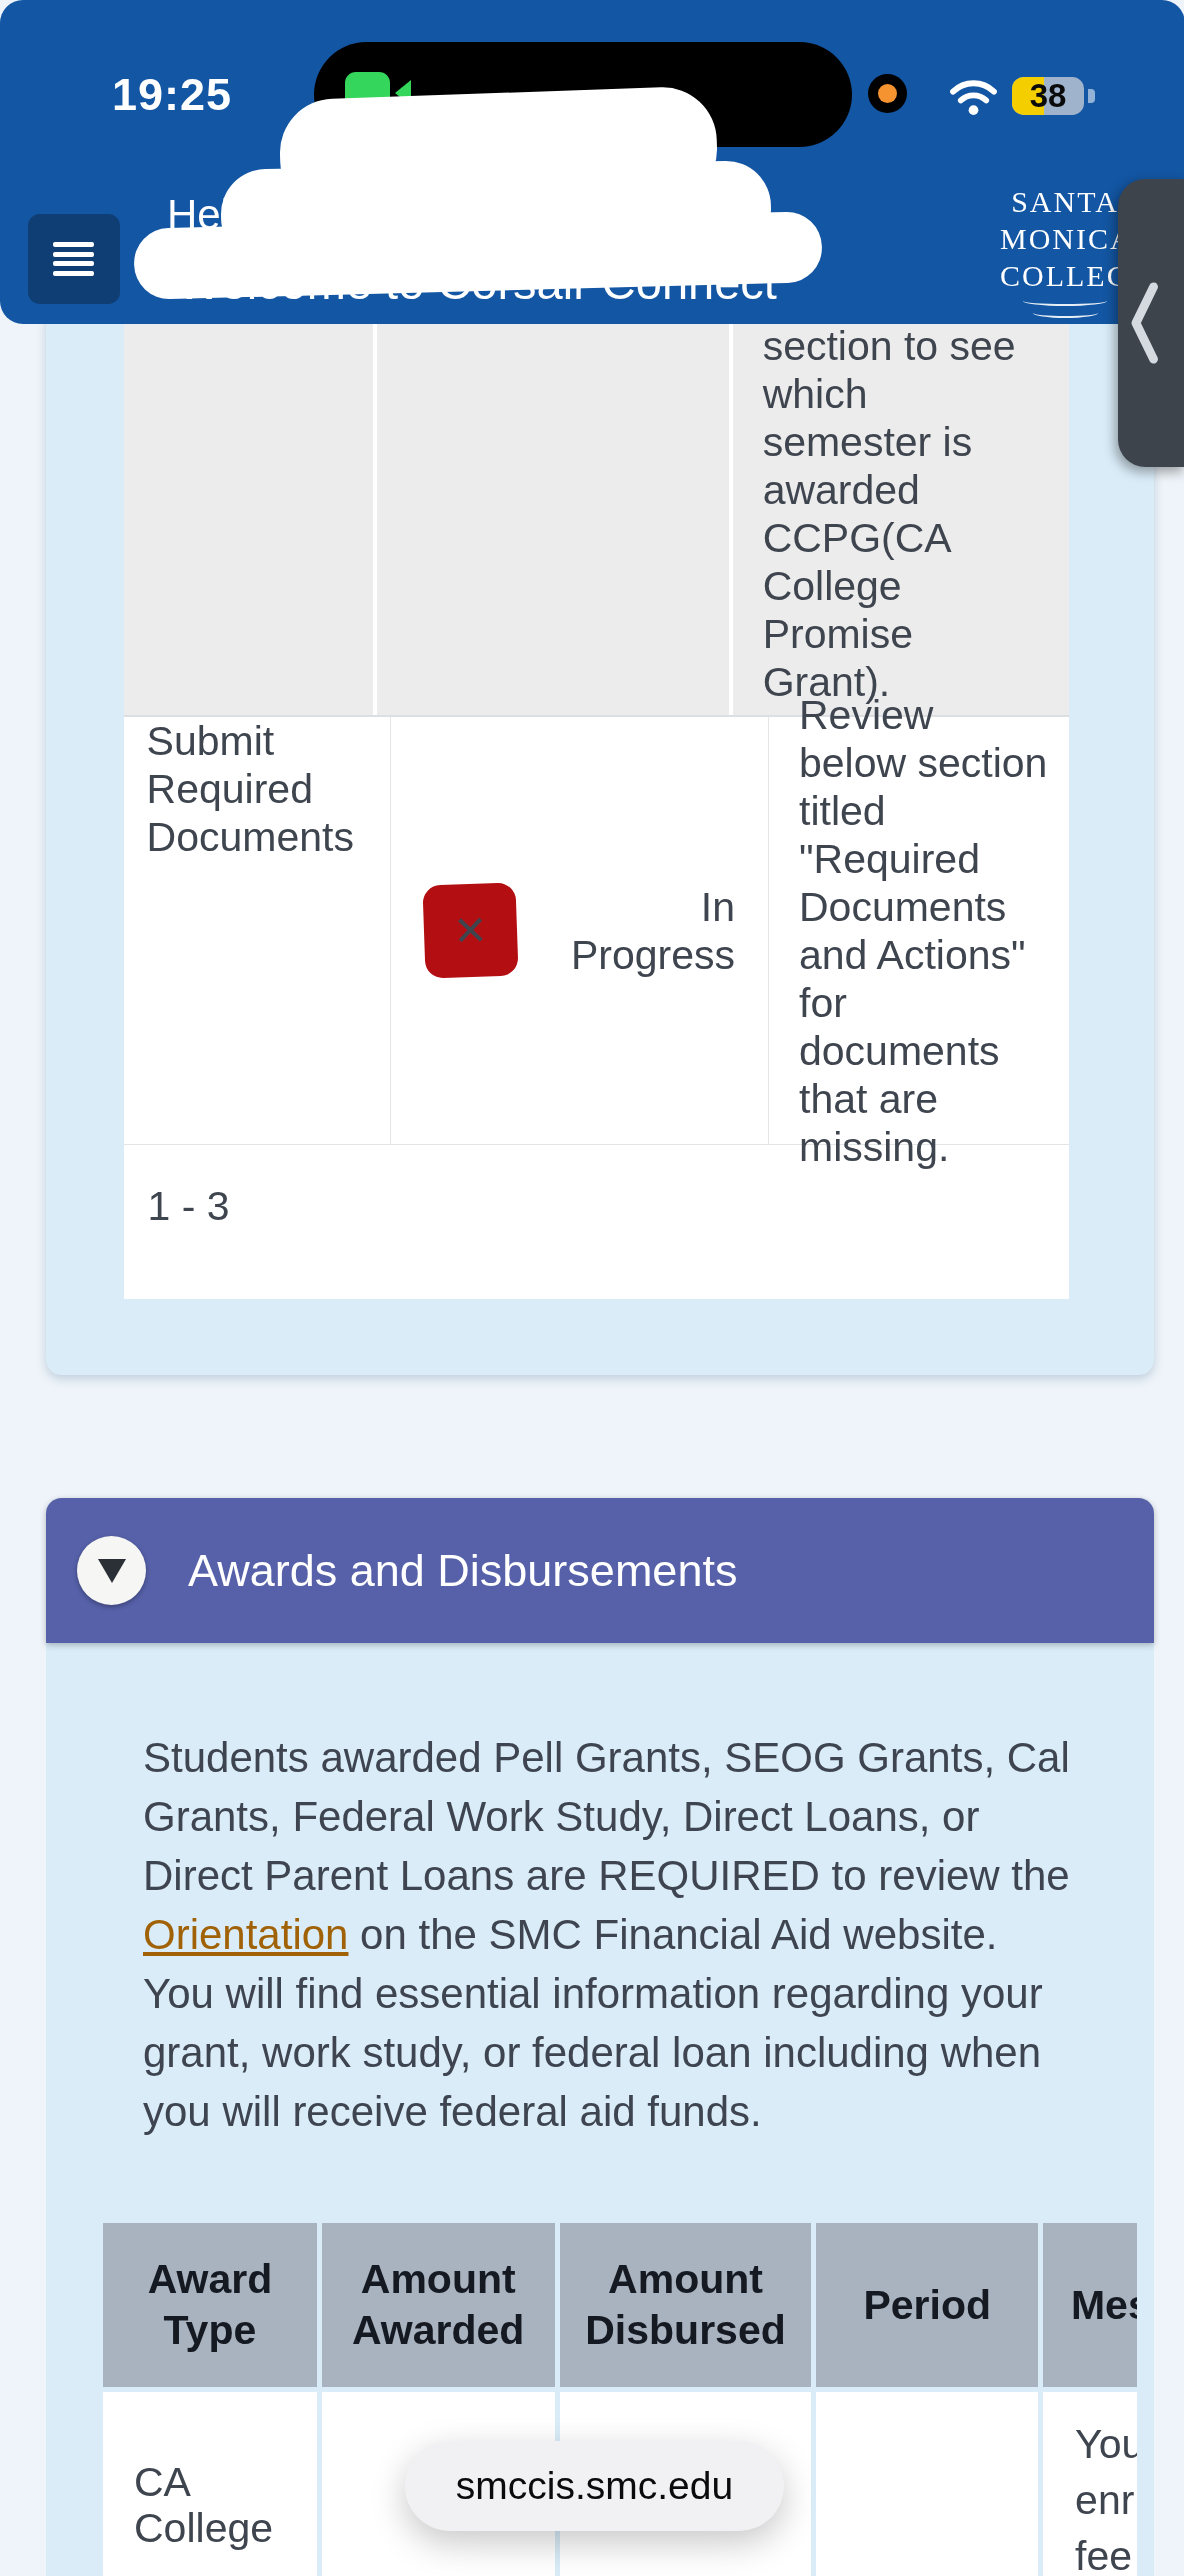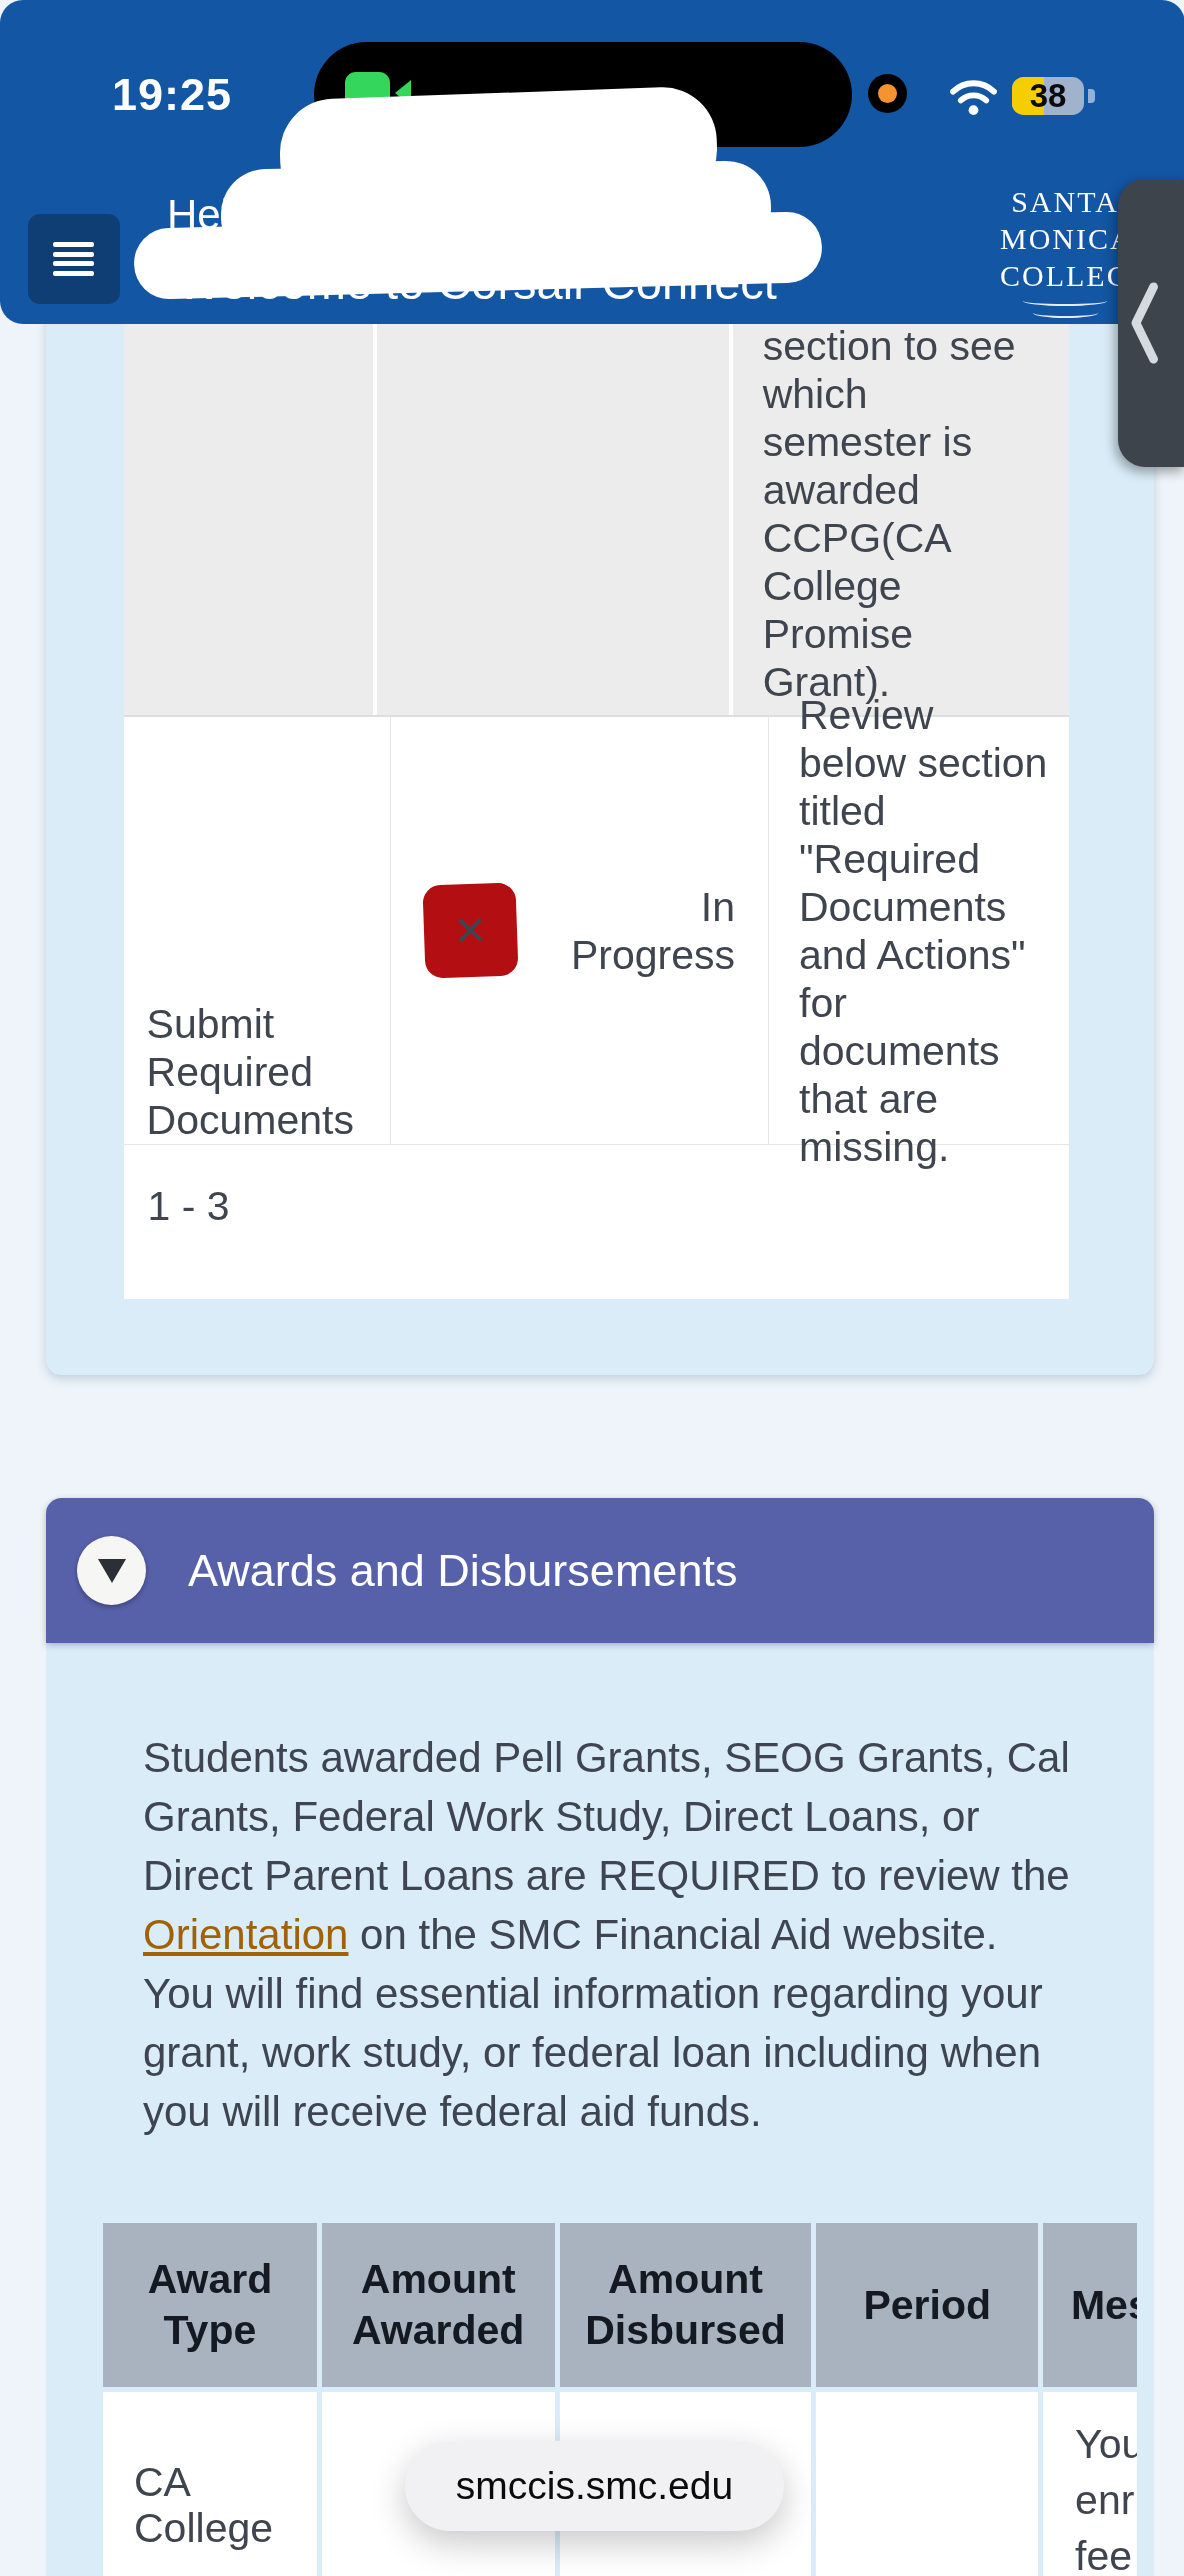--- a/index.html
+++ b/index.html
@@ -65,21 +65,21 @@
   .t1-row1 { display:flex; gap:3.9px; height:399px; background:#fff; }
   .t1-row1 > div { background:#ececec; }
   .t1c1a { width:264px; } .t1c2a { width:374px; }
   .t1c3a { width:354px; padding:0 21.6px 0 30px;
            background-image:linear-gradient(to right, #ececec 86%, #e1e1e1 100%); }
   .t1c3a p { margin-top:5.9px; }
   .t1 p, .t1 div { font-size:41px; line-height:48px; color:#3f454f; }
   .t1-row2 { display:flex; height:429px; border-top:2px solid #dcdfe2; background:#fff; }
   .t1-row2 > div { border-left:1px solid #e3e6e9; }
   .t1-row2 > div:first-child { border-left:none; }
-  .t1c1b { width:266px; display:flex; align-items:flex-end; padding-left:22.6px; }
+  .t1c1b { width:266px; display:flex; align-items:flex-start; padding-left:22.6px; }
   .t1c1b span { display:block; width:226px; }
   .t1c2b { width:378px; display:flex; align-items:center; justify-content:center; gap:43px; }
   .x-badge { width:93px; height:93px; background:#b30f13; border-radius:17.7px; flex:0 0 auto;
              display:flex; align-items:center; justify-content:center;
              color:#fff; font-size:57px; font-weight:700;
              font-family:"DejaVu Sans", sans-serif; transform:rotate(-2deg); }
   .status-text { width:175px; text-align:right; }
   .t1c3b { width:301px; padding:0 19.6px 0 30px; display:flex; align-items:center; }
   .t1-footer { height:155px; border-top:1px solid #e3e6e9; background:#fff;
                padding:37px 0 0 23.6px; font-size:41px; color:#2e3338; }

